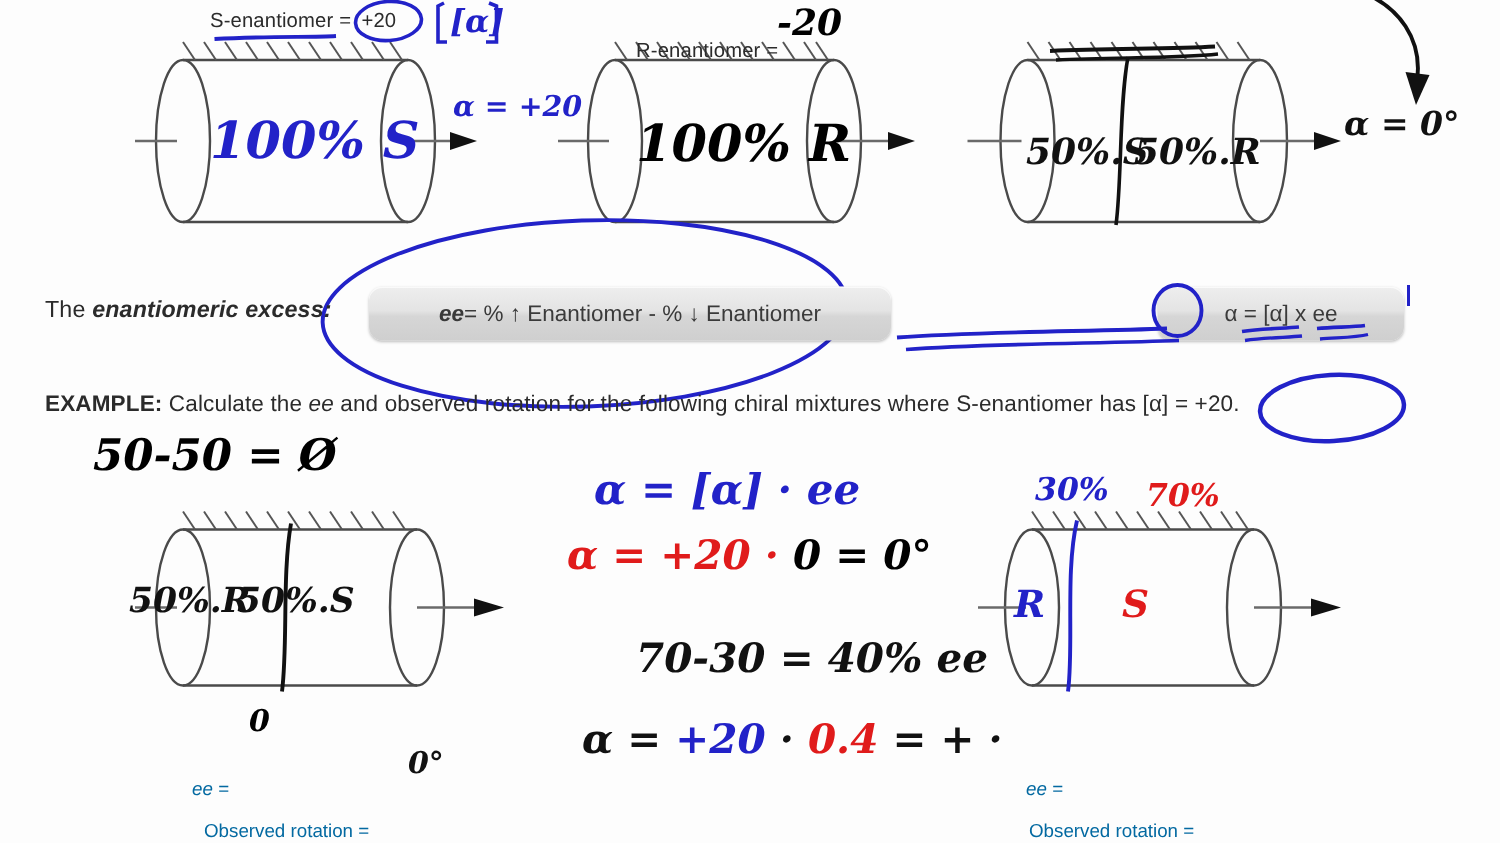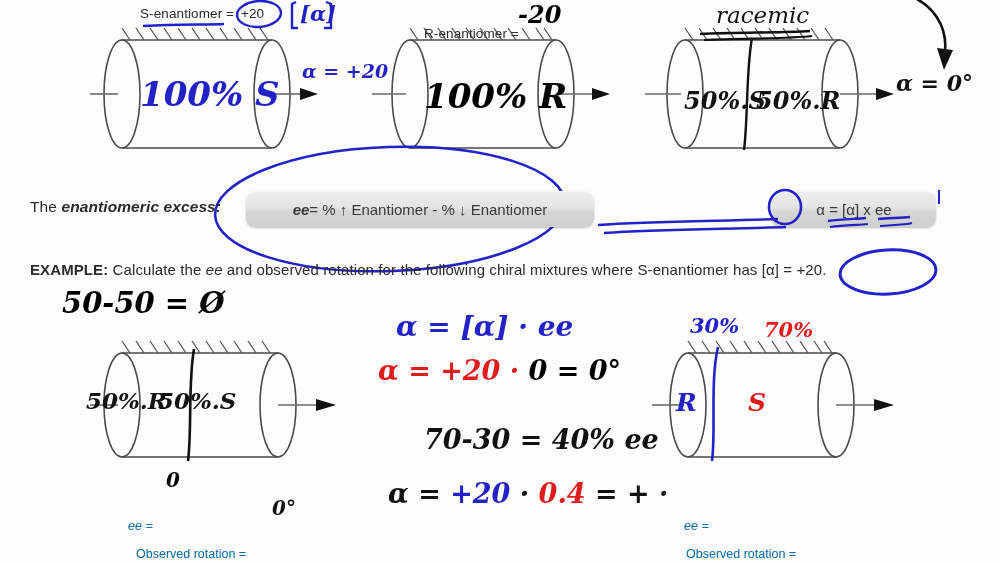--- a/index.html
+++ b/index.html
@@ -165,21 +165,20 @@
   <div class="abs hand hw-blue" style="left:300px;top:1px;font-size:21px;">[α]</div>
 
   <div class="abs hand hw-green" style="left:518px;top:0px;font-size:24px;">-20</div>
 
   <div class="abs hand hw-blue" style="left:140px;top:74px;font-size:34px;">100% S</div>
 
   <div class="abs hand hw-green" style="left:424px;top:76px;font-size:34px;">100% R</div>
 
   <div class="abs hand hw-blue" style="left:302px;top:60px;font-size:19px;">α = +20</div>
 
-  <div class="abs hand hw-black" style="left:716px;top:2px;font-size:23px;font-weight:normal;">racemic</div>
   <svg class="abs" style="left:690px;top:28px;" width="180" height="20">
     <path d="M10,6 C50,4 90,5 120,3" stroke="#111" stroke-width="2.6" fill="none"></path>
     <path d="M14,12 C54,10 94,11 122,8" stroke="#111" stroke-width="2.2" fill="none"></path>
   </svg>
 
   <div class="abs hand hw-black" style="left:684px;top:86px;font-size:24px;">50%.S</div>
   <div class="abs hand hw-black" style="left:756px;top:86px;font-size:24px;">50%.R</div>
   <div class="abs hand hw-black" style="left:896px;top:70px;font-size:22px;">α = 0°</div>
 
   <div class="abs slide-text" style="left:30px;top:198px;">

